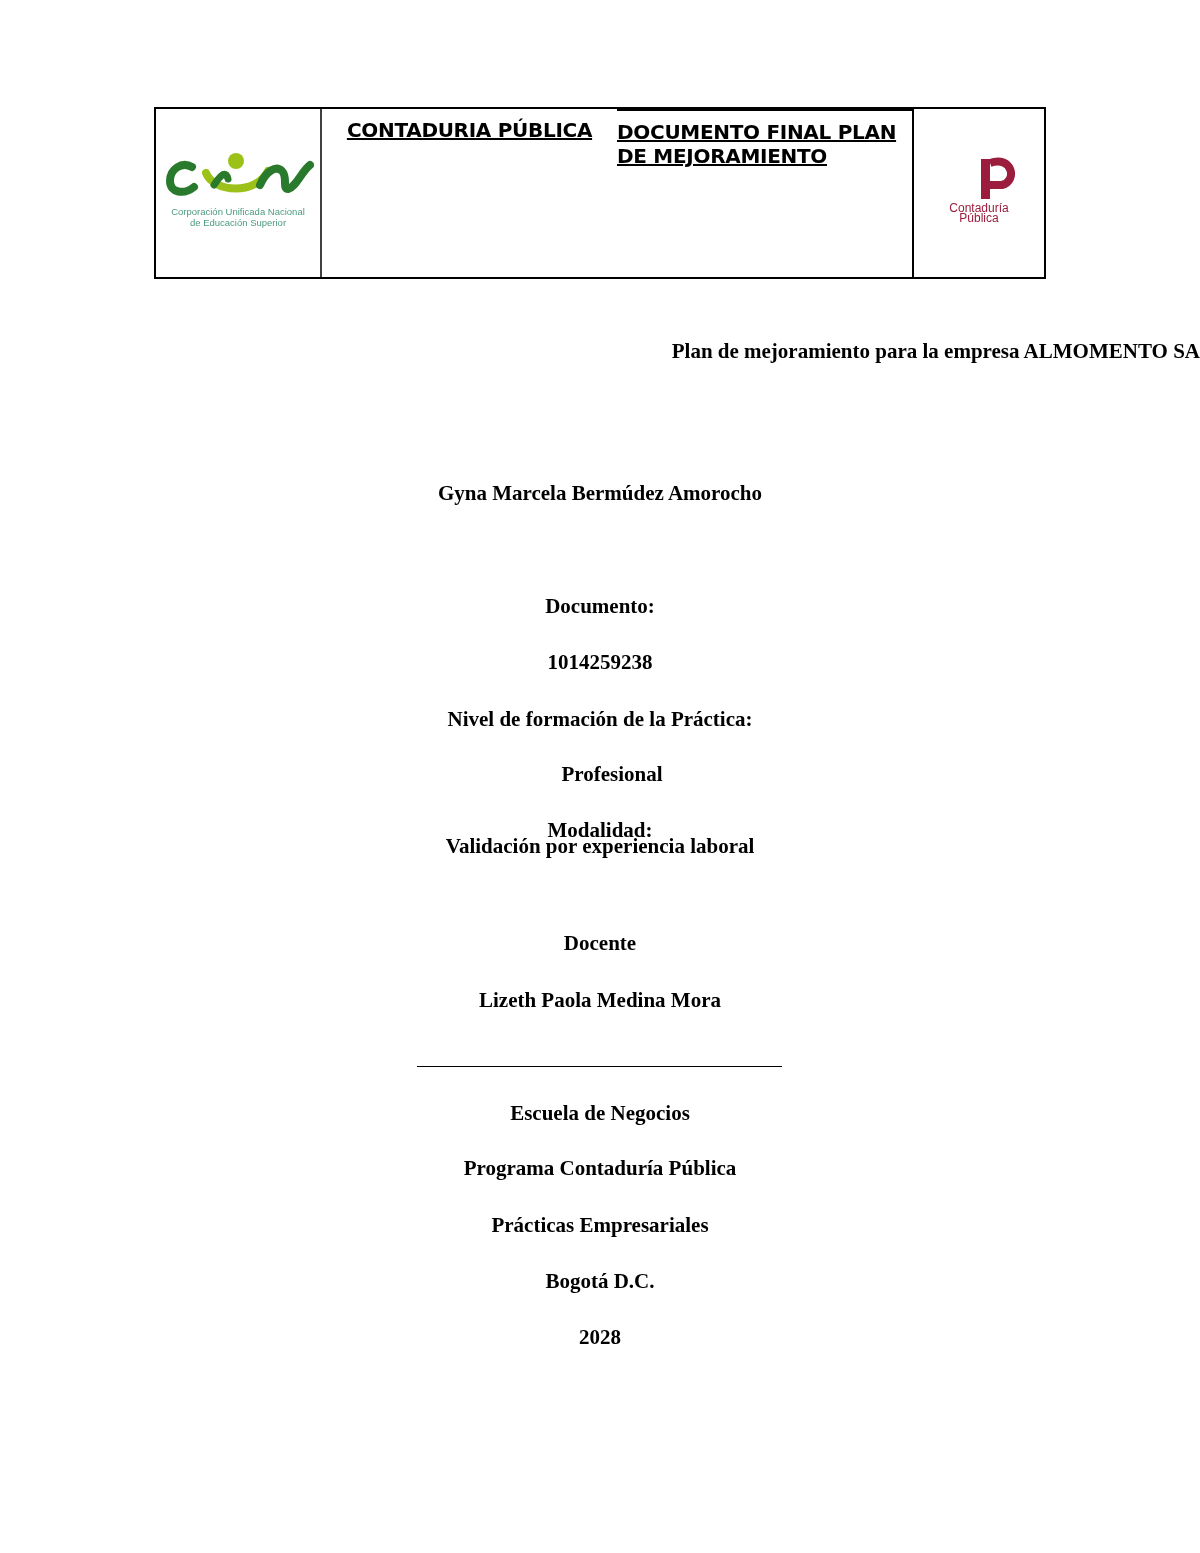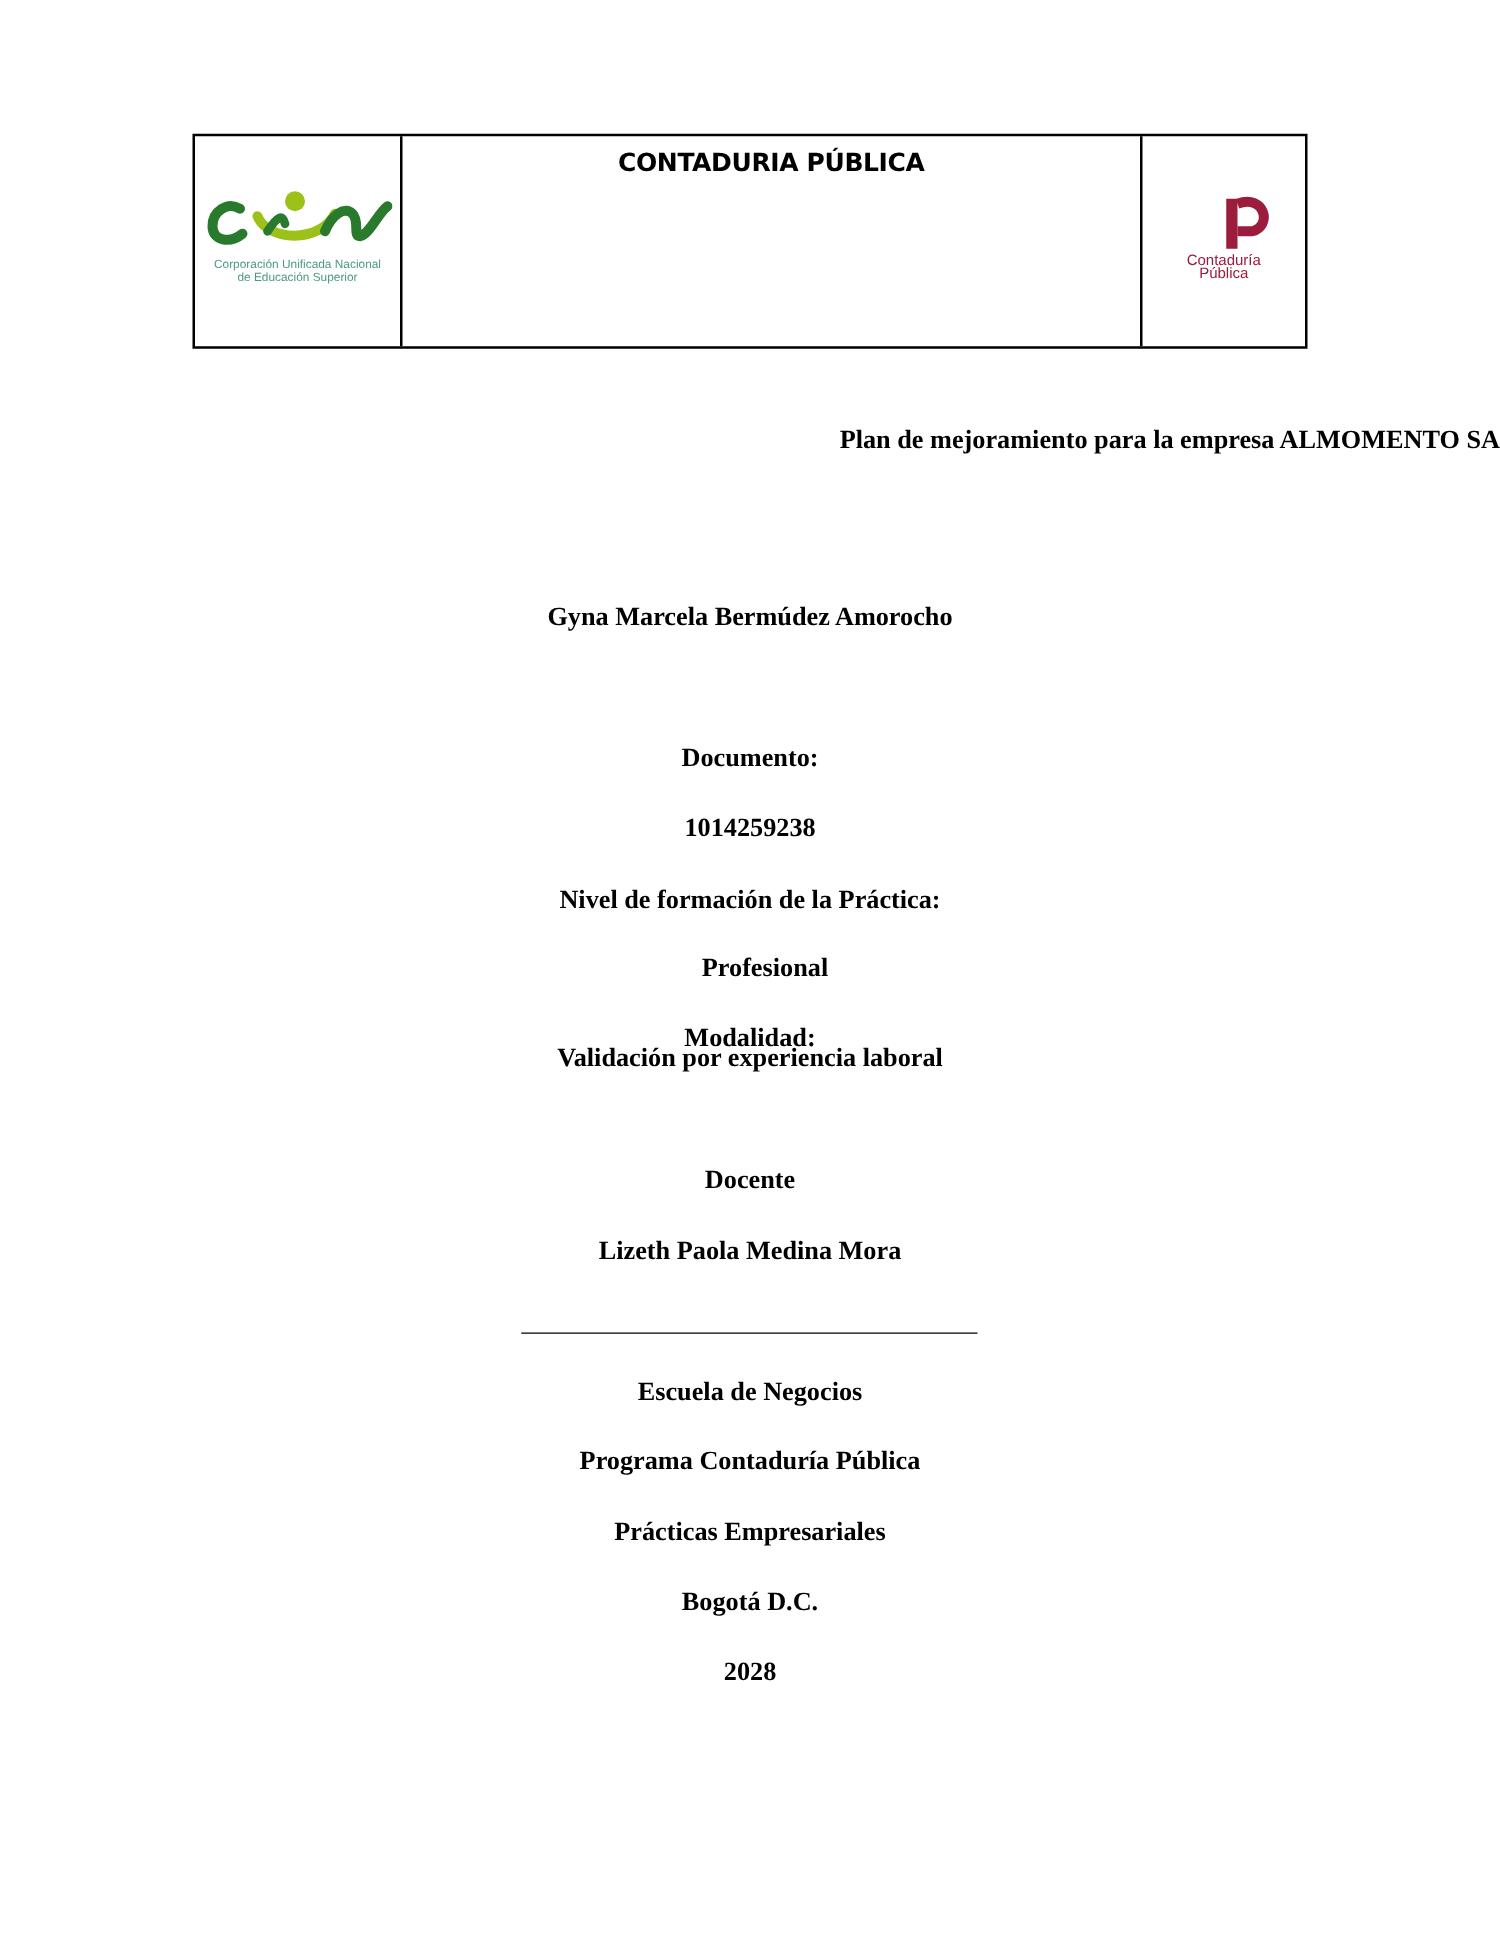--- a/index.html
+++ b/index.html
@@ -20,28 +20,29 @@
       left: 154px;
       top: 107px;
       width: 892px;
       height: 172px;
       border: 2px solid #000;
       box-sizing: border-box;
       display: flex;
     }
     .logo-left {
       width: 166px;
-      border-right: 2px solid #000000;
+      border-right: 2px solid #404040;
       box-sizing: border-box;
       position: relative;
     }
     .center-col {
       flex: 1;
       display: flex;
       flex-direction: row;
+      text-decoration: underline;
     }
     .center-row {
       flex: 1;
       display: flex;
       align-items: flex-start;
       justify-content: center;
       font-family: "DejaVu Sans", sans-serif;
       font-weight: bold;
       font-size: 20px;
       letter-spacing: -0.3px;
@@ -102,20 +103,21 @@
       <path d="M42 24 C50 44 92 46 104 22" fill="none" stroke="#9cc21a" stroke-width="8" stroke-linecap="round"></path>
       <path d="M50 36 C58 24 62 22 64 30" fill="none" stroke="#2a7a2e" stroke-width="7" stroke-linecap="round"></path>
       <path d="M96 36 C102 22 112 16 118 22 C124 28 118 40 124 40 C132 38 138 22 146 16" fill="none" stroke="#2a7a2e" stroke-width="8" stroke-linecap="round"></path>
     </svg>
     <div class="cun-text" style="top:97px;">Corporación Unificada Nacional</div>
     <div class="cun-text" style="top:108px;">de Educación Superior</div>
   </div>
 
   <div class="center-col">
     <div class="center-row">CONTADURIA PÚBLICA</div>
+    <div class="center-row">DOCUMENTO FINAL PLAN DE MEJORAMIENTO</div>
   </div>
 
   <div class="logo-right">
     <svg width="40" height="46" viewBox="0 0 40 46" style="position:absolute;left:64px;top:48px;">
       <rect x="3" y="2" width="9" height="40" fill="#9b1c3c"></rect>
       <path d="M12 6 C34 -2 40 24 24 28 L12 28" fill="none" stroke="#9b1c3c" stroke-width="8"></path>
     </svg>
     <div class="cp-text" style="top:94px;">Contaduría</div>
     <div class="cp-text" style="top:104px;">Pública</div>
   </div>

